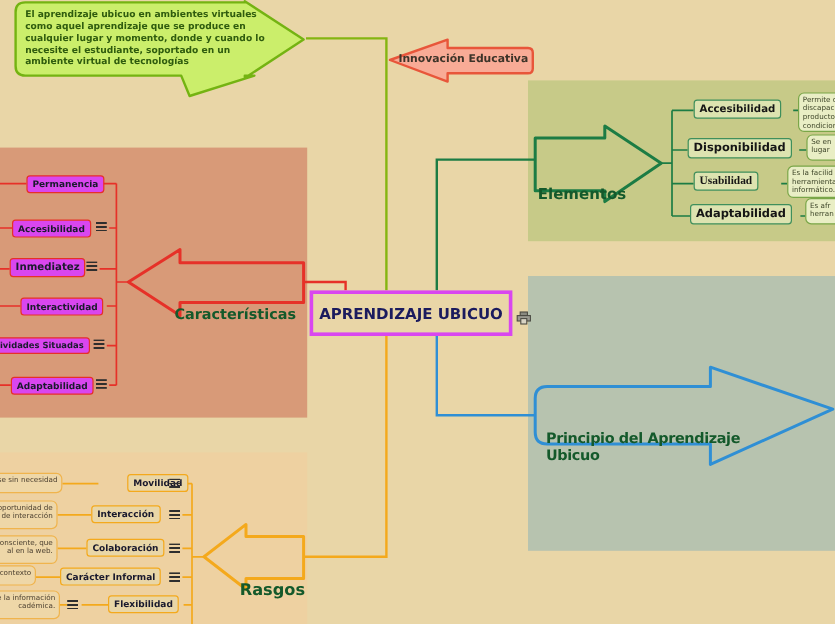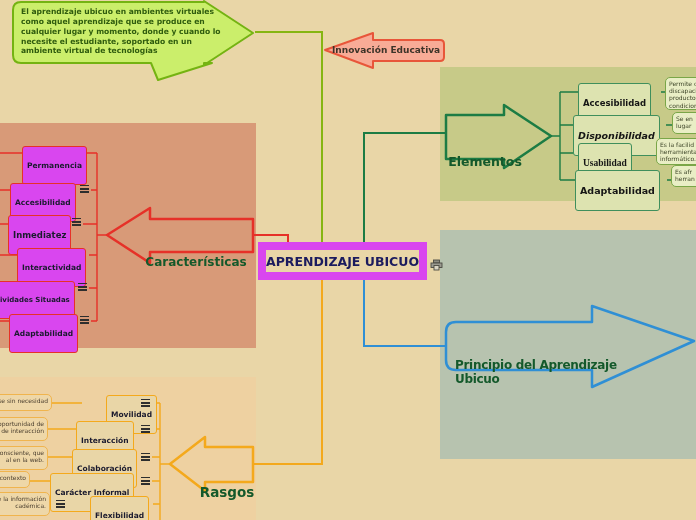--- a/index.html
+++ b/index.html
@@ -7,24 +7,24 @@
   .canvas{position:relative;width:696px;height:520px;background:#e9d6a7;overflow:hidden;}
   .panel{position:absolute;}
   .panel-car{left:0;top:123px;width:256px;height:225px;background:#d89a78;}
   .panel-ras{left:0;top:377px;width:256px;height:143px;background:#eed1a1;}
   .panel-ele{left:440px;top:67px;width:256px;height:134px;background:#c7ca88;}
   .panel-pri{left:440px;top:230px;width:256px;height:229px;background:#b7c3af;}
   svg.wires{position:absolute;left:0;top:0;z-index:2;}
   .lbl{position:absolute;z-index:4;font-weight:bold;color:#14592b;margin-top:28px;}
   .lbl.center{text-align:center;white-space:nowrap;}
   .central{position:absolute;left:258px;top:242px;width:169px;height:38px;box-sizing:border-box;
-    border:8px solid #d946ef;background:#e9d6a7;display:flex;align-items:center;justify-content:center;
+    border:3px solid #d946ef;background:#e9d6a7;display:flex;align-items:center;justify-content:center;
     z-index:4;font-weight:bold;font-size:12.5px;color:#1b1b5e;white-space:nowrap;}
   .ibox{position:absolute;z-index:4;box-sizing:border-box;border-radius:3px;
-    font-weight:bold;white-space:nowrap;padding:14px 4px;color:#1a1a2e;}
+    font-weight:bold;white-space:nowrap;padding:2px 4px;color:#1a1a2e;}
   .car-box{border:1.5px solid #e63128;background:#d946ef;font-size:7.5px;}
   .ras-box{border:1.5px solid #f4a91c;background:#e9d6a7;font-size:7.5px;}
   .ele-box{border:1.5px solid #3f8f5c;background:#dde3b0;font-size:9.5px;color:#151515;}
   .note{position:absolute;z-index:4;box-sizing:border-box;border-radius:5px;
     font-size:6px;line-height:1.2;white-space:pre-line;padding:2px 3px;overflow:hidden;}
   .enote{border:1px solid #7aa648;background:#e9eec5;color:#3c4427;}
   .rnote{border:1px solid #f0b44d;background:#eed7a8;color:#4c4030;text-align:right;}
   .nico{position:absolute;z-index:5;width:9px;height:8px;
     background:linear-gradient(to bottom,#2e2e2e 0 1.4px,transparent 1.4px 3.2px,#2e2e2e 3.2px 4.6px,transparent 4.6px 6.4px,#2e2e2e 6.4px 7.8px,transparent 7.8px);}
   .callout-text{position:absolute;left:21px;top:7px;width:200px;z-index:4;
@@ -96,21 +96,21 @@
   <div class="ibox car-box" style="left:8px;top:215px;font-size:8.5px;">Inmediatez</div>
   <div class="ibox car-box" style="left:17px;top:248px;">Interactividad</div>
   <div class="ibox car-box" style="left:-18px;top:281px;font-size:7px;">Actividades Situadas</div>
   <div class="ibox car-box" style="left:9px;top:314px;">Adaptabilidad</div>
   <span class="nico" style="left:80px;top:185px;"></span>
   <span class="nico" style="left:72px;top:218px;"></span>
   <span class="nico" style="left:78px;top:283px;"></span>
   <span class="nico" style="left:80px;top:316px;"></span>
 
   <div class="ibox ele-box" style="left:578px;top:83px;font-size:8.5px;">Accesibilidad</div>
-  <div class="ibox ele-box" style="left:573px;top:115px;font-style:italic;">Disponibilidad</div>
+  <div class="ibox ele-box" style="left:573px;top:115px;">Disponibilidad</div>
   <div class="ibox ele-box" style="left:578px;top:143px;font-family:Liberation Serif, serif;">Usabilidad</div>
   <div class="ibox ele-box" style="left:575px;top:170px;">Adaptabilidad</div>
   <div class="note enote" style="left:665px;top:77px;width:66px;height:33px;">Permite qu
 discapacid
 productos
 condicione</div>
   <div class="note enote" style="left:672px;top:112px;width:60px;height:22px;">Se en
 lugar</div>
   <div class="note enote" style="left:656px;top:138px;width:66px;height:27px;">Es la facilid
 herramienta

